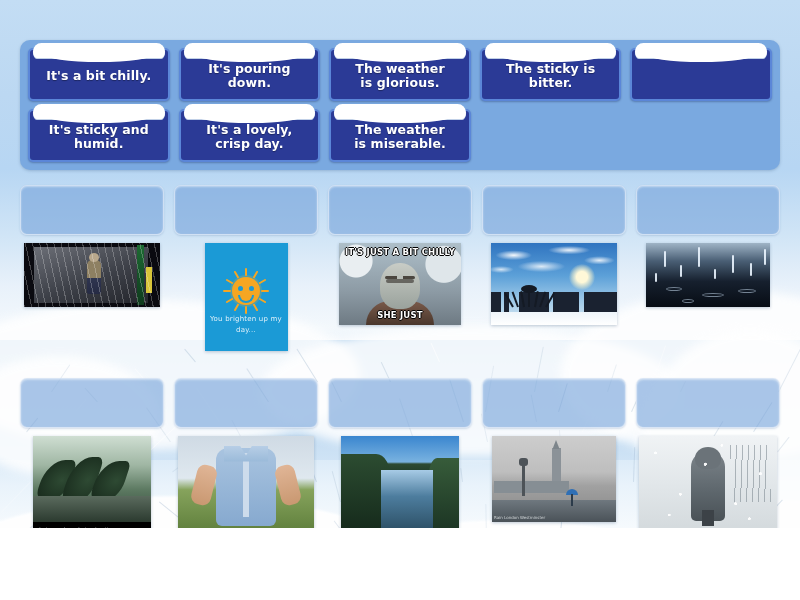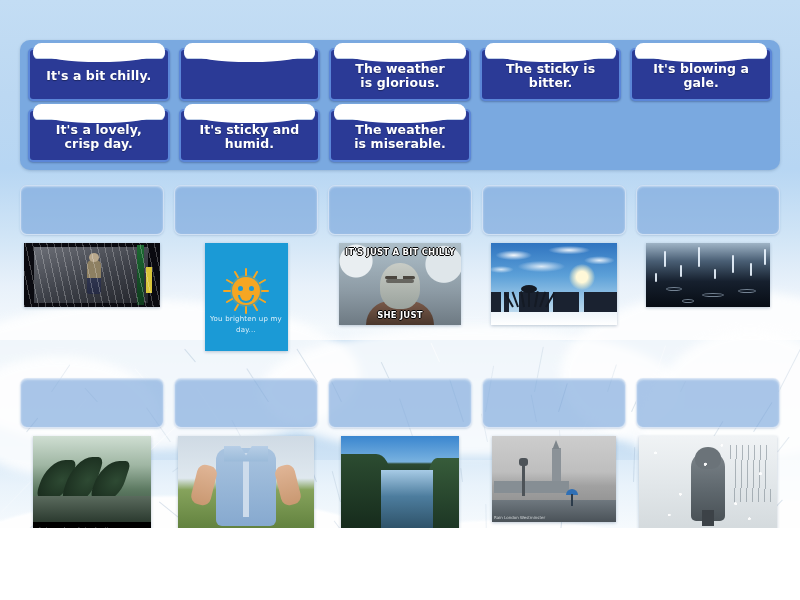--- a/index.html
+++ b/index.html
@@ -553,42 +553,42 @@
     </div>
 
   <div id="tray">
     <div id="tiles">
         <div class="tile">
           <span class="snowcap"></span>
           <span class="label">It's a bit chilly.</span>
         </div>
         <div class="tile">
           <span class="snowcap"></span>
+          <span class="label">It's pouring down.</span>
         </div>
         <div class="tile">
           <span class="snowcap"></span>
           <span class="label">The weather
 is glorious.</span>
         </div>
         <div class="tile">
           <span class="snowcap"></span>
           <span class="label">The sticky is bitter.</span>
         </div>
         <div class="tile">
           <span class="snowcap"></span>
-          <span class="label">It's blowing a gale.</span>
+        </div>
+        <div class="tile">
+          <span class="snowcap"></span>
+          <span class="label">It's sticky and humid.</span>
         </div>
         <div class="tile">
           <span class="snowcap"></span>
           <span class="label">It's a lovely,
 crisp day.</span>
-        </div>
-        <div class="tile">
-          <span class="snowcap"></span>
-          <span class="label">It's sticky and humid.</span>
         </div>
         <div class="tile">
           <span class="snowcap"></span>
           <span class="label">The weather
 is miserable.</span>
         </div>
       </div>
   </div>
 
   <div class="match-row" style="top:185px;">

